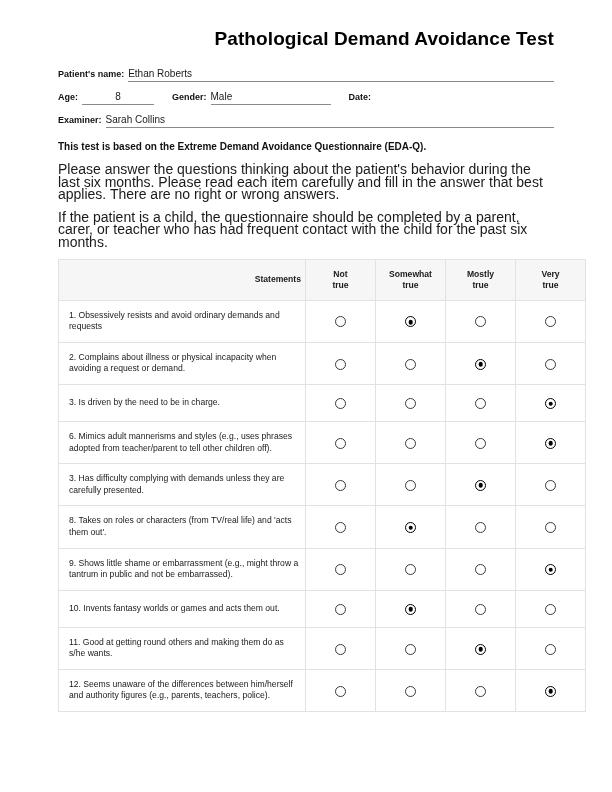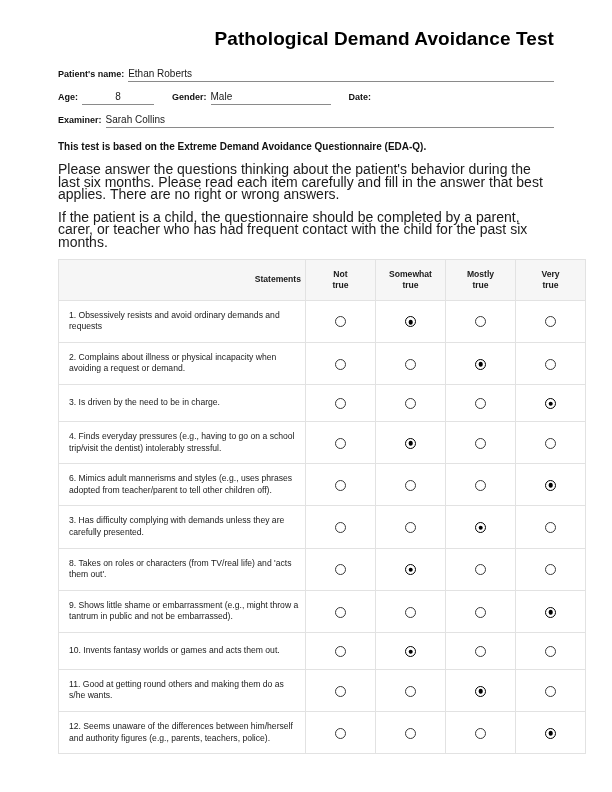--- a/index.html
+++ b/index.html
@@ -218,27 +218,20 @@
           <td class="radio-cell"><span class="radio"></span></td>
         </tr>
         <tr>
           <td class="statement-cell">3. Is driven by the need to be in charge.</td>
           <td class="radio-cell"><span class="radio"></span></td>
           <td class="radio-cell"><span class="radio"></span></td>
           <td class="radio-cell"><span class="radio"></span></td>
           <td class="radio-cell"><span class="radio selected"></span></td>
         </tr>
         <tr>
-          <td class="statement-cell">4. Finds everyday pressures (e.g., having to go on a school trip/visit the dentist) intolerably stressful.</td>
-          <td class="radio-cell"><span class="radio"></span></td>
-          <td class="radio-cell"><span class="radio selected"></span></td>
-          <td class="radio-cell"><span class="radio"></span></td>
-          <td class="radio-cell"><span class="radio"></span></td>
-        </tr>
-        <tr>
           <td class="statement-cell">6. Mimics adult mannerisms and styles (e.g., uses phrases adopted from teacher/parent to tell other children off).</td>
           <td class="radio-cell"><span class="radio"></span></td>
           <td class="radio-cell"><span class="radio"></span></td>
           <td class="radio-cell"><span class="radio"></span></td>
           <td class="radio-cell"><span class="radio selected"></span></td>
         </tr>
         <tr>
           <td class="statement-cell">3. Has difficulty complying with demands unless they are carefully presented.</td>
           <td class="radio-cell"><span class="radio"></span></td>
           <td class="radio-cell"><span class="radio"></span></td>

